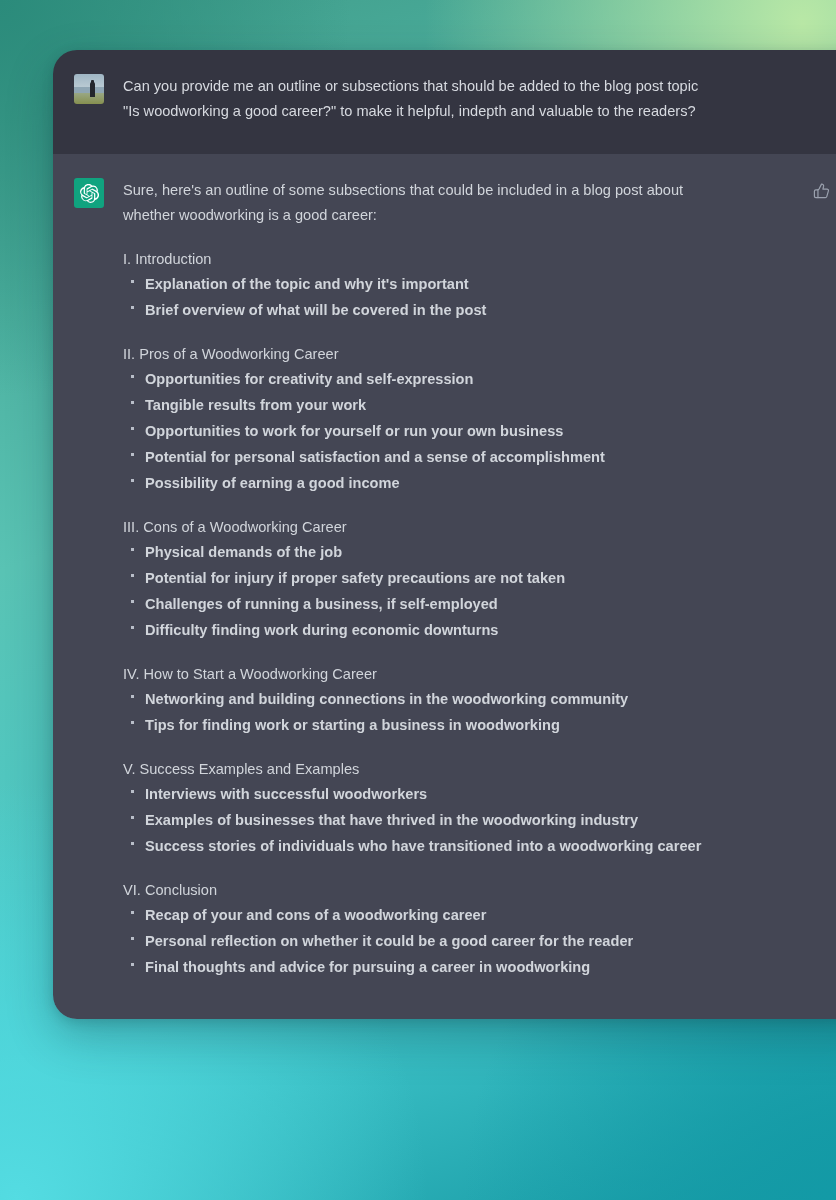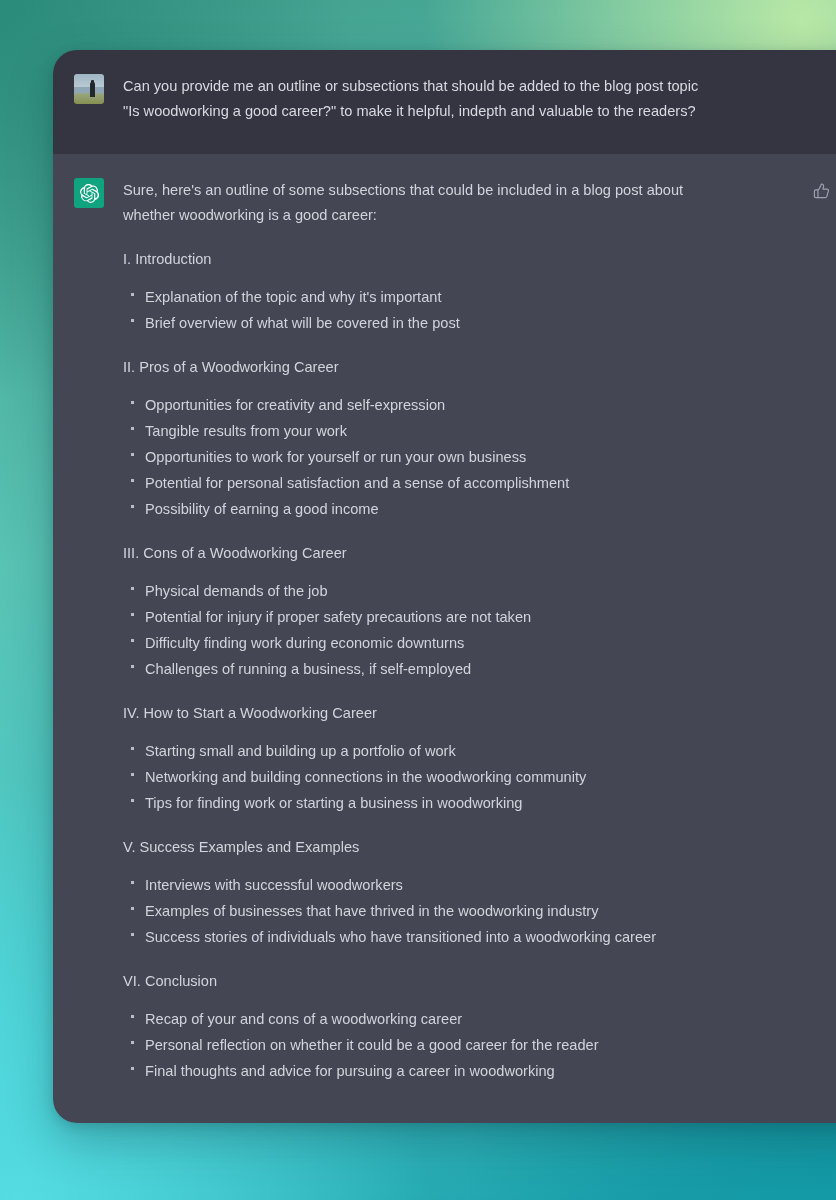--- a/index.html
+++ b/index.html
@@ -100,21 +100,21 @@
 
   .msg-user .body { color: #d7dae0; }
 
   .section-heading {
     margin-top: 19px;
     max-width: 610px;
   }
 
   ul.bullets {
     list-style: none;
-    margin-top: 13px;
+    font-weight: bold;
   }
   ul.bullets li {
     position: relative;
     padding-left: 22px;
     margin-bottom: 1px;
   }
   ul.bullets li::before {
     content: "";
     position: absolute;
     left: 8px;
@@ -179,27 +179,26 @@
           <li>Tangible results from your work</li>
           <li>Opportunities to work for yourself or run your own business</li>
           <li>Potential for personal satisfaction and a sense of accomplishment</li>
           <li>Possibility of earning a good income</li>
         </ul>
 
         <p class="section-heading">III. Cons of a Woodworking Career</p>
         <ul class="bullets">
           <li>Physical demands of the job</li>
           <li>Potential for injury if proper safety precautions are not taken</li>
+          <li>Challenges of running a business, if self-employed</li>
           <li>Difficulty finding work during economic downturns</li>
-          <li>Challenges of running a business, if self-employed</li>
         </ul>
 
         <p class="section-heading">IV. How to Start a Woodworking Career</p>
         <ul class="bullets">
-          <li>Starting small and building up a portfolio of work</li>
           <li>Networking and building connections in the woodworking community</li>
           <li>Tips for finding work or starting a business in woodworking</li>
         </ul>
 
         <p class="section-heading">V. Success Examples and Examples</p>
         <ul class="bullets">
           <li>Interviews with successful woodworkers</li>
           <li>Examples of businesses that have thrived in the woodworking industry</li>
           <li>Success stories of individuals who have transitioned into a woodworking career</li>
         </ul>

